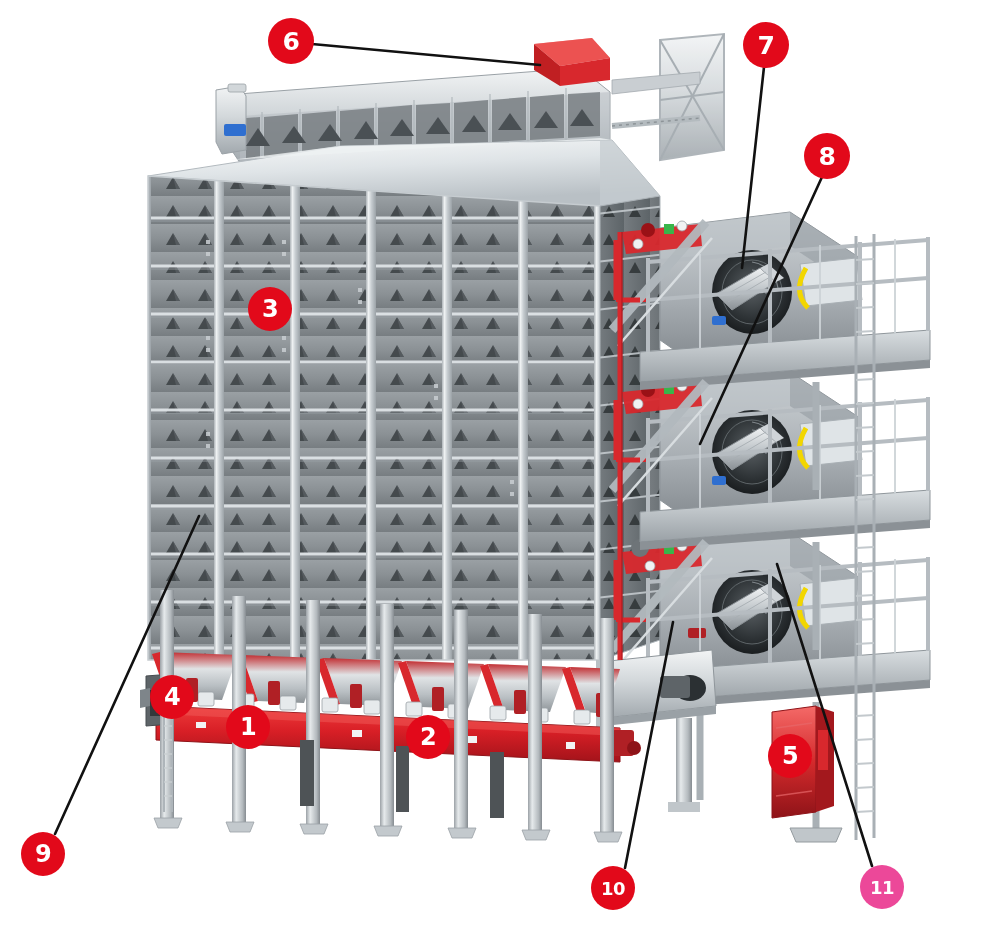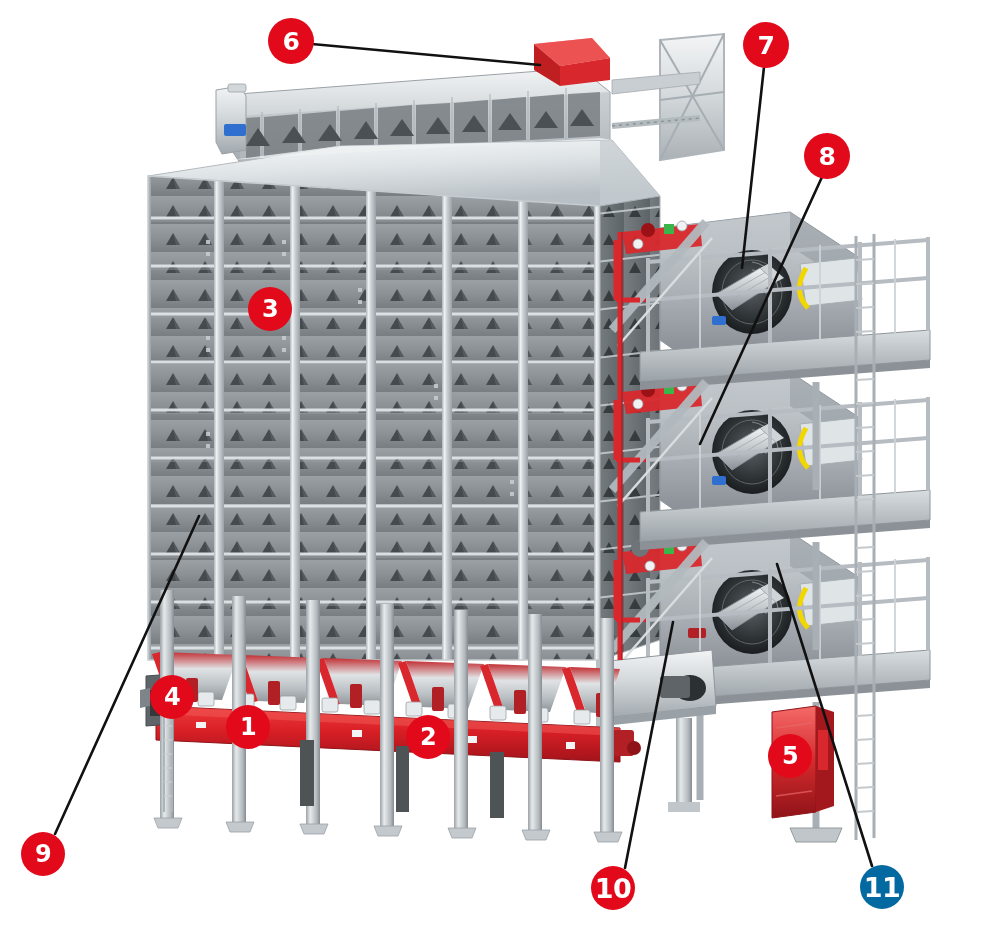--- a/index.html
+++ b/index.html
@@ -35,21 +35,21 @@
     font-family: "DejaVu Sans", sans-serif;
     font-weight: bold;
     letter-spacing: -0.5px;
     box-shadow: 0 0 0 0 rgba(0,0,0,0);
     z-index: 40;
     user-select: none;
     cursor: pointer;
   }
   .callout.sz-lg { width: 46px; height: 46px; font-size: 25px; margin-left: -23px; margin-top: -23px; }
   .callout.sz-md { width: 44px; height: 44px; font-size: 24px; margin-left: -22px; margin-top: -22px; }
-  .callout.two  { font-size: 27px; }
+  .callout.two  { font-size: 18px; }
 </style>
 </head>
 <body>
 
 <div id="stage">
 
   <svg id="scene" viewBox="0 0 1000 933">
     <defs>
       <linearGradient id="gSteelV" x1="0" y1="0" x2="1" y2="0">
         <stop offset="0" stop-color="#aeb4b8"></stop>
@@ -668,17 +668,17 @@
       </div>
       <div class="callout sz-lg" style="left: 827px; top: 156px; background: rgb(226, 9, 26); color: rgb(255, 255, 255);">
         <span>8</span>
       </div>
       <div class="callout sz-md" style="left: 43px; top: 854px; background: rgb(226, 9, 26); color: rgb(255, 255, 255);">
         <span>9</span>
       </div>
       <div class="callout sz-md two" style="left: 613px; top: 888px; background: rgb(226, 9, 26); color: rgb(255, 255, 255);">
         <span>10</span>
       </div>
-      <div class="callout sz-md two" style="left: 882px; top: 887px; background: #0369a1; color: rgb(255, 255, 255);">
+      <div class="callout sz-md two" style="left: 882px; top: 887px; background: #ec4899; color: rgb(255, 255, 255);">
         <span>11</span>
       </div>
     </div>
 </div>
 
 </body></html>

